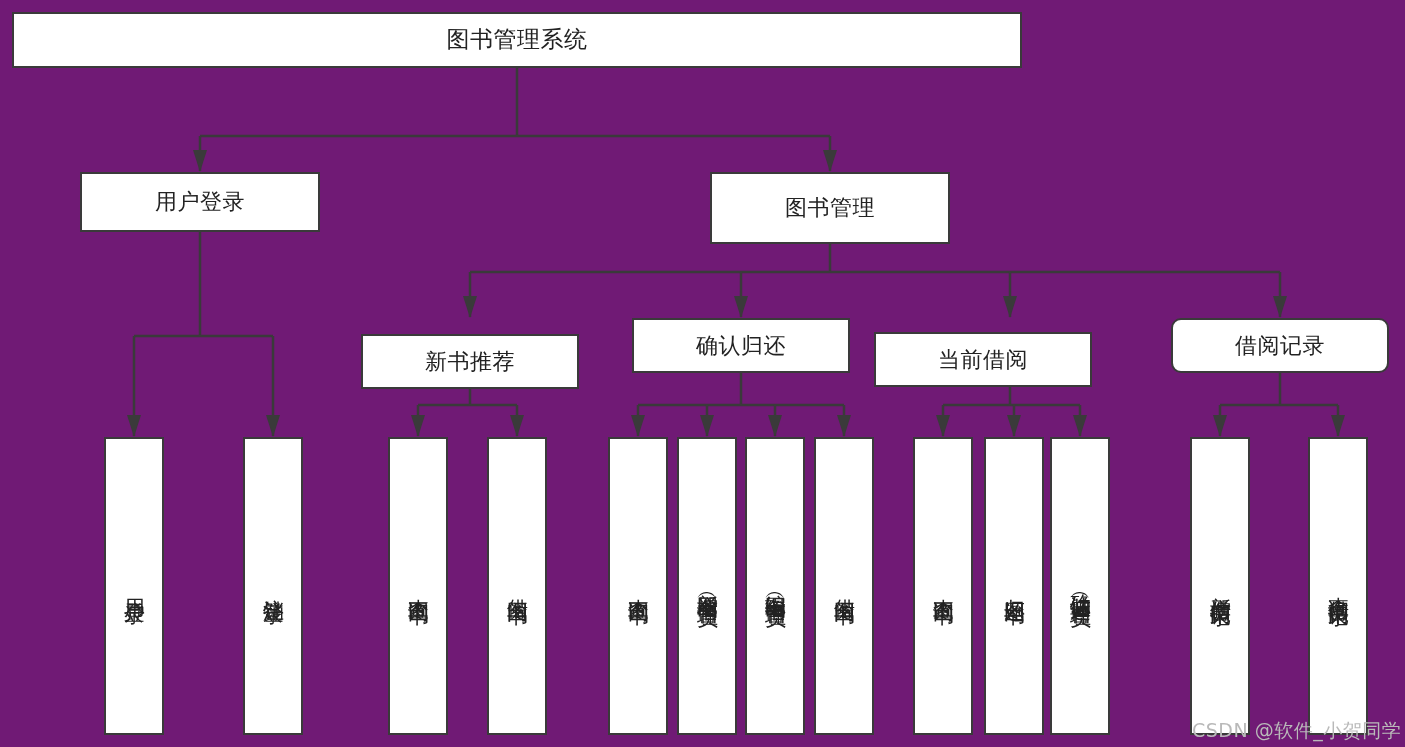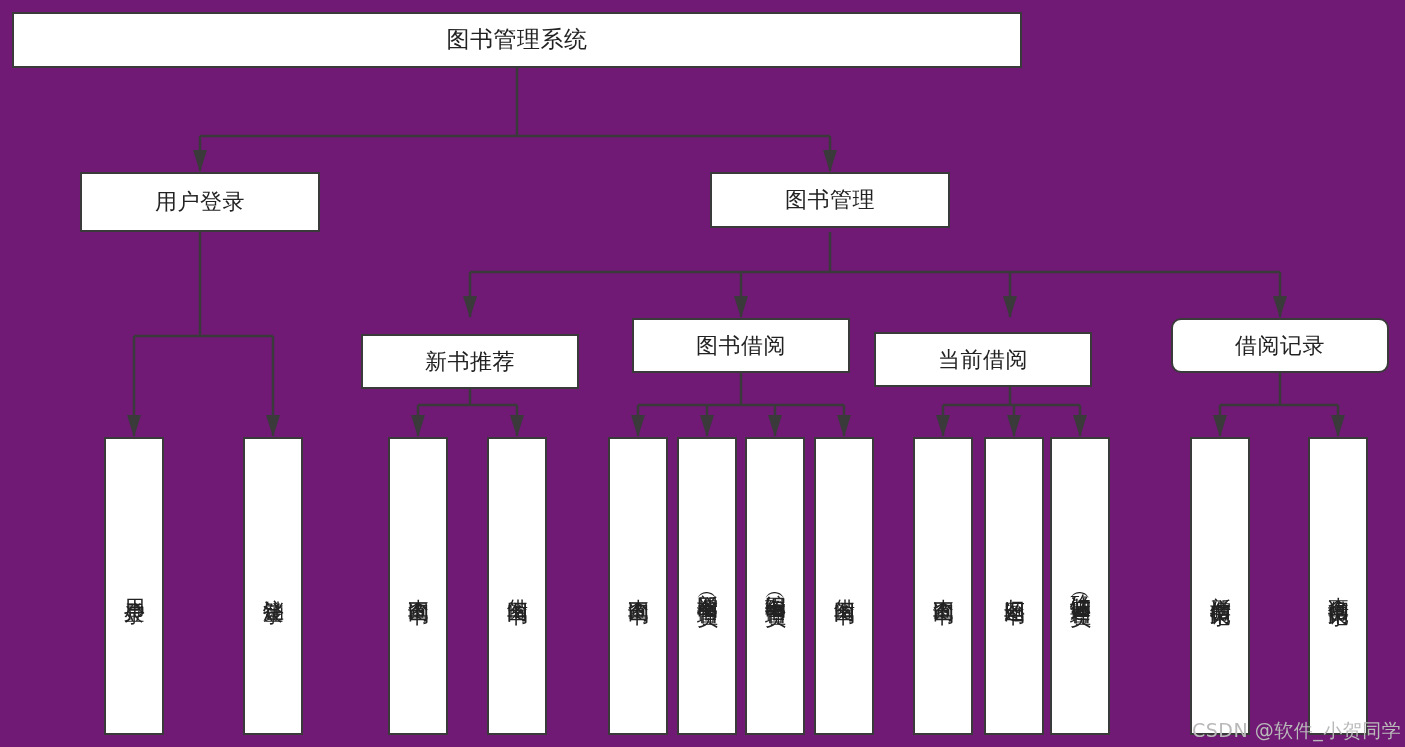--- a/index.html
+++ b/index.html
@@ -125,28 +125,28 @@
       <line x1="1338" y1="405" x2="1338" y2="436" stroke="#3a3a3a" stroke-width="2.5"></line>
       <path d="M 1331 415 L 1345 415 L 1338 437 Z" fill="#3a3a3a"></path>
     </svg>
   <div id="nodes-layer">
       <div class="node horizontal root" style="left: 12px; top: 12px; width: 1010px; height: 56px; border-color: rgb(58, 58, 58);">
         <span class="label" style="color: rgb(34, 34, 34);">图书管理系统</span>
       </div>
       <div class="node horizontal" style="left: 80px; top: 172px; width: 240px; height: 60px; border-color: rgb(58, 58, 58);">
         <span class="label" style="color: rgb(34, 34, 34);">用户登录</span>
       </div>
-      <div class="node horizontal" style="left: 710px; top: 172px; width: 240px; height: 56px; border-color: rgb(58, 58, 58);">
+      <div class="node horizontal" style="left: 710px; top: 172px; width: 240px; height: 72px; border-color: rgb(58, 58, 58);">
         <span class="label" style="color: rgb(34, 34, 34);">图书管理</span>
       </div>
       <div class="node horizontal" style="left: 361px; top: 334px; width: 218px; height: 55px; border-color: rgb(58, 58, 58);">
         <span class="label" style="color: rgb(34, 34, 34);">新书推荐</span>
       </div>
       <div class="node horizontal" style="left: 632px; top: 318px; width: 218px; height: 55px; border-color: rgb(58, 58, 58);">
-        <span class="label" style="color: rgb(34, 34, 34);">图书借阅</span>
+        <span class="label" style="color: rgb(34, 34, 34);">确认归还</span>
       </div>
       <div class="node horizontal" style="left: 874px; top: 318px; width: 218px; height: 55px; border-color: rgb(58, 58, 58); margin-top: 14px;">
         <span class="label" style="color: rgb(34, 34, 34);">当前借阅</span>
       </div>
       <div class="node horizontal" style="left: 1171px; top: 318px; width: 218px; height: 55px; border-color: rgb(58, 58, 58); border-radius: 10px;">
         <span class="label" style="color: rgb(34, 34, 34);">借阅记录</span>
       </div>
       <div class="node vertical" style="left: 104px; top: 437px; width: 60px; height: 298px; border-color: rgb(58, 58, 58);">
         <span class="label" style="color: rgb(34, 34, 34);">用户登录</span>
       </div>

